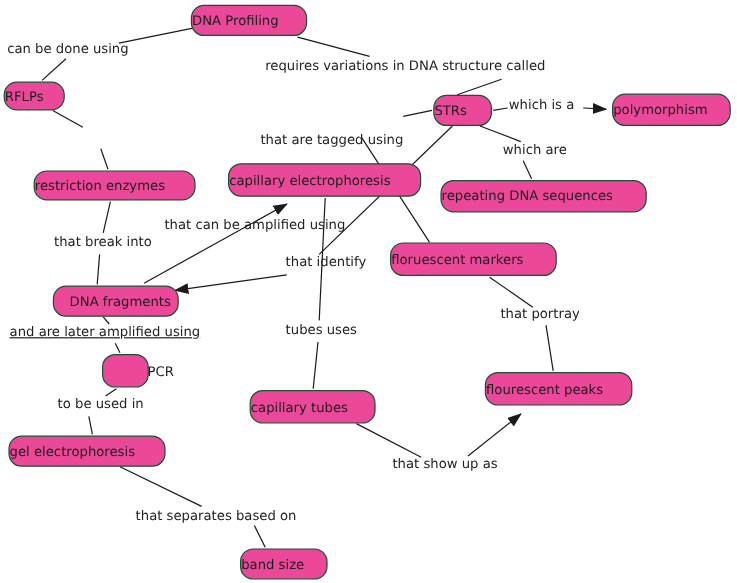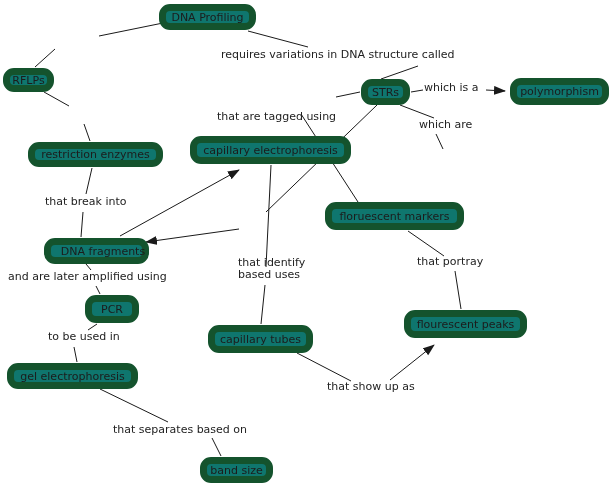--- a/index.html
+++ b/index.html
@@ -8,23 +8,23 @@
     width:614px;height:486px;
     background:#ffffff;
     font-family:"DejaVu Sans","Liberation Sans",sans-serif;
     overflow:hidden;
   }
   #edges{position:absolute;left:0;top:0;z-index:0;}
   .node{
     position:absolute;
     z-index:2;
     box-sizing:border-box;
-    display:flex;align-items:center;justify-content:center;
-    background:#0f766e;
-    border:7px solid #14532d;
+    display:flex;align-items:center;justify-content:flex-start;
+    background:#ec4899;
+    border:1px solid #14532d;
     border-radius:11px;
     font-size:11px;
     color:#1c1c1c;
     white-space:nowrap;
     box-shadow:0 0 0 0 transparent;
   }
   .link-label{
     position:absolute;
     z-index:1;
     font-size:11px;
@@ -101,48 +101,53 @@
     </div>
   <div class="node" style="left:510px;top:78px;width:99px;height:27px;">
       <span>polymorphism</span>
     </div>
   <div class="node" style="left:28px;top:142px;width:135px;height:25px;">
       <span>restriction enzymes</span>
     </div>
   <div class="node" style="left:190px;top:136px;width:161px;height:28px;">
       <span>capillary electrophoresis</span>
     </div>
+  <div class="node" style="left:367px;top:150px;width:172px;height:27px;">
+      <span>repeating DNA sequences</span>
+    </div>
   <div class="node" style="left:325px;top:202px;width:139px;height:28px;">
       <span>floruescent markers</span>
     </div>
   <div class="node" style="left:44px;top:238px;width:105px;height:26px;padding-left:13px;">
       <span>DNA fragments</span>
     </div>
-  <div class="node" style="left:85px;top:295px;width:54px;height:28px;">
+  <div class="node" style="left:85px;top:295px;width:33px;height:28px;padding-left:37px;">
       <span>PCR</span>
     </div>
   <div class="node" style="left:208px;top:325px;width:105px;height:28px;">
       <span>capillary tubes</span>
     </div>
   <div class="node" style="left:7px;top:363px;width:131px;height:26px;">
       <span>gel electrophoresis</span>
     </div>
   <div class="node" style="left:404px;top:310px;width:123px;height:28px;">
       <span>flourescent peaks</span>
     </div>
   <div class="node" style="left:200px;top:457px;width:73px;height:26px;">
       <span>band size</span>
     </div>
 
+  <div class="link-label" style="left:6px;top:34px;">can be done using</div>
   <div class="link-label" style="left:221px;top:48px;">requires variations in DNA structure called</div>
   <div class="link-label" style="left:217px;top:98px;margin-top:12px;">that are tagged using</div>
   <div class="link-label" style="left:424px;top:81px;">which is a</div>
   <div class="link-label" style="left:419px;top:118px;">which are</div>
+  <div class="link-label" style="left:137px;top:181px;">that can be amplified using</div>
   <div class="link-label" style="left:45px;top:195px;">that break into</div>
-  <div class="link-label" style="left:238px;top:212px;margin-top:44px;">that identify</div>
-  <div class="link-label" style="left:8px;top:270px;">and are later amplified using</div>
-  <div class="link-label" style="left:238px;top:268px;">based uses</div>
+  <div class="link-label" style="left:238px;top:212px;">that identify</div>
+  <div class="link-label" style="left:8px;top:270px;text-decoration:underline;">and are later amplified using</div>
+  <div class="link-label" style="left:238px;top:268px;">tubes uses</div>
   <div class="link-label" style="left:48px;top:330px;text-align:center;">to be used in</div>
   <div class="link-label" style="left:417px;top:255px;">that portray</div>
   <div class="link-label" style="left:327px;top:380px;">that show up as</div>
   <div class="link-label" style="left:113px;top:423px;">that separates based on</div>
 
 </div>
 
 </body></html>

